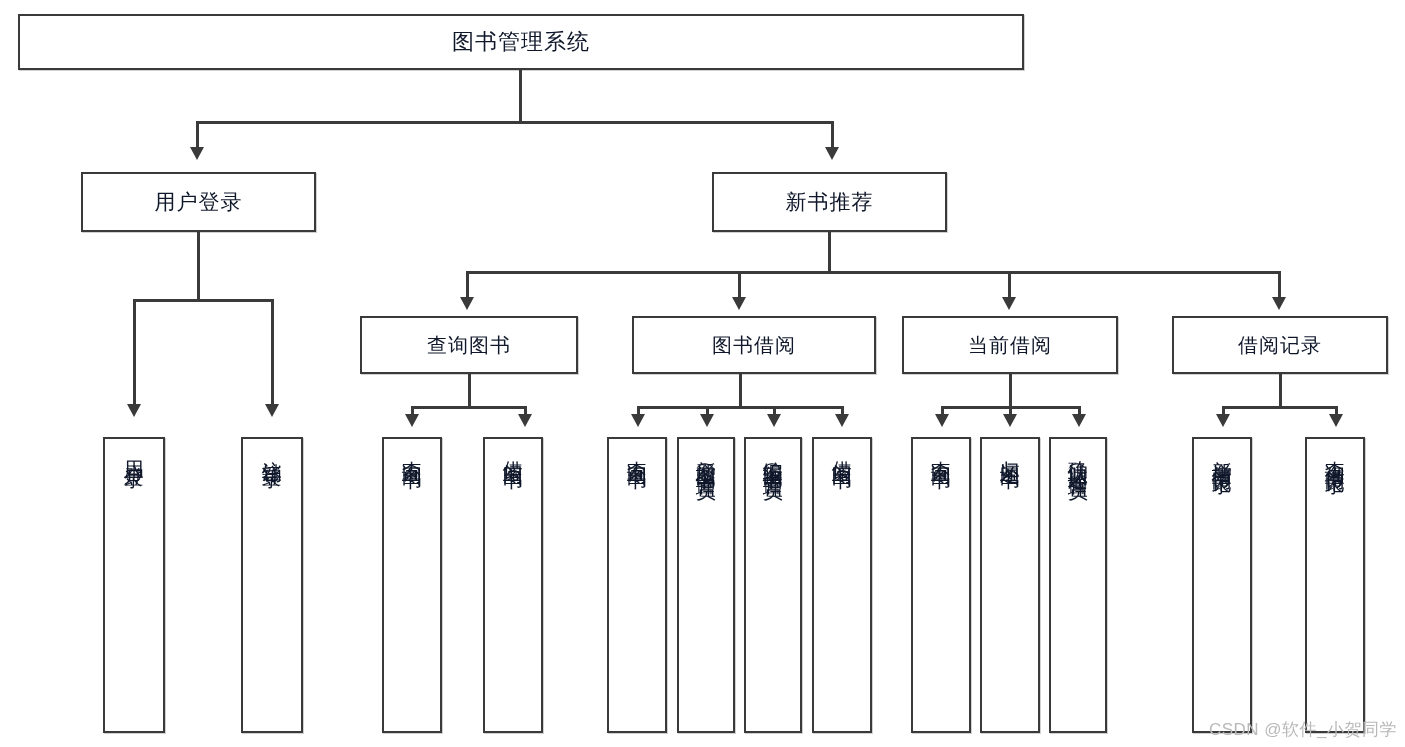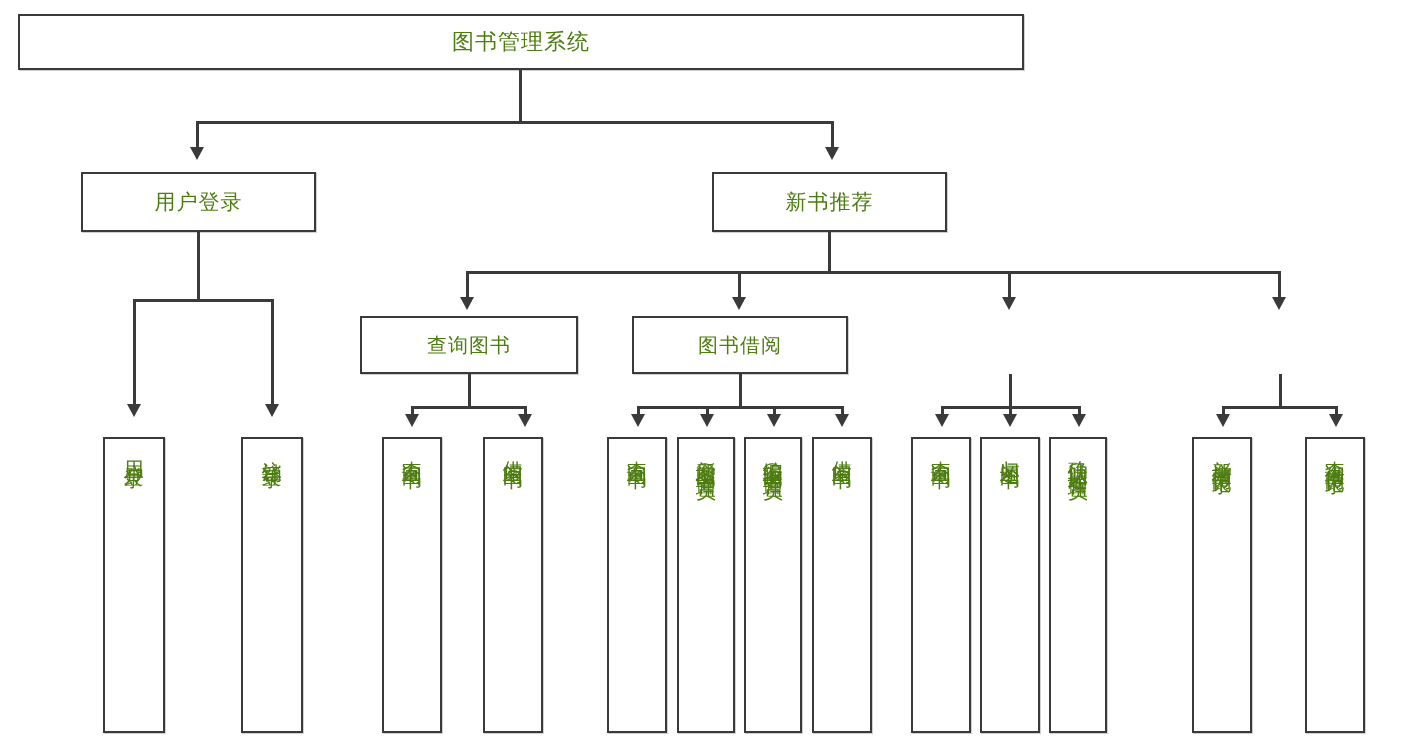--- a/index.html
+++ b/index.html
@@ -24,21 +24,21 @@
     align-items:center;
     justify-content:center;
     color:#2b2b2b;
     box-shadow:1px 1px 0 rgba(120,120,120,.35);
   }
   .node .label{
     font-size:21px;
     line-height:1.15;
     letter-spacing:1px;
     white-space:nowrap;
-    color:#4d7c0f;
+    color:#0f172a;
   }
   .node.level1 .label{font-size:22px;}
   .node.level2 .label{font-size:21px;}
   .node.level3 .label{font-size:20px;}
 
   
   .node.leaf{
     align-items:flex-start;
     justify-content:center;
     padding-top:6px;
@@ -121,22 +121,28 @@
   <div class="ln v" style="left:1008px;top:271px;height:28px;"></div>
   <div class="ln v" style="left:1278px;top:271px;height:28px;"></div>
   <div class="arrow" style="left:460px;top:297px;"></div>
   <div class="arrow" style="left:732px;top:297px;"></div>
   <div class="arrow" style="left:1002px;top:297px;"></div>
   <div class="arrow" style="left:1272px;top:297px;"></div>
 
   <div class="node level3" style="left:360px;top:316px;width:218px;height:58px;">
     <span class="label">查询图书</span>
   </div>
-  <div class="node level3" style="left:632px;top:316px;width:216px;height:58px;">
+  <div class="node level3" style="left:632px;top:316px;width:244px;height:58px;">
     <span class="label">图书借阅</span>
+  </div>
+  <div class="node level3" style="left:902px;top:316px;width:216px;height:58px;">
+    <span class="label">当前借阅</span>
+  </div>
+  <div class="node level3" style="left:1172px;top:316px;width:216px;height:58px;">
+    <span class="label">借阅记录</span>
   </div>
 
   <div class="ln v" style="left:468px;top:374px;height:34px;"></div>
   <div class="ln h" style="left:411px;top:406px;width:115px;"></div>
   <div class="ln v" style="left:411px;top:406px;height:10px;"></div>
   <div class="ln v" style="left:524px;top:406px;height:10px;"></div>
   <div class="arrow" style="left:405px;top:414px;"></div>
   <div class="arrow" style="left:518px;top:414px;"></div>
 
   <div class="ln v" style="left:739px;top:374px;height:34px;"></div>
@@ -203,14 +209,15 @@
     <span class="label">确认归还（管理员）</span>
   </div>
 
   <div class="node leaf" style="left:1192px;top:437px;width:60px;height:296px;">
     <span class="label">新增借阅记录</span>
   </div>
   <div class="node leaf" style="left:1305px;top:437px;width:60px;height:296px;">
     <span class="label">查询借阅记录</span>
   </div>
 
+  <div id="watermark">CSDN @软件_小贺同学</div>
 
 </div>
 
 </body></html>

